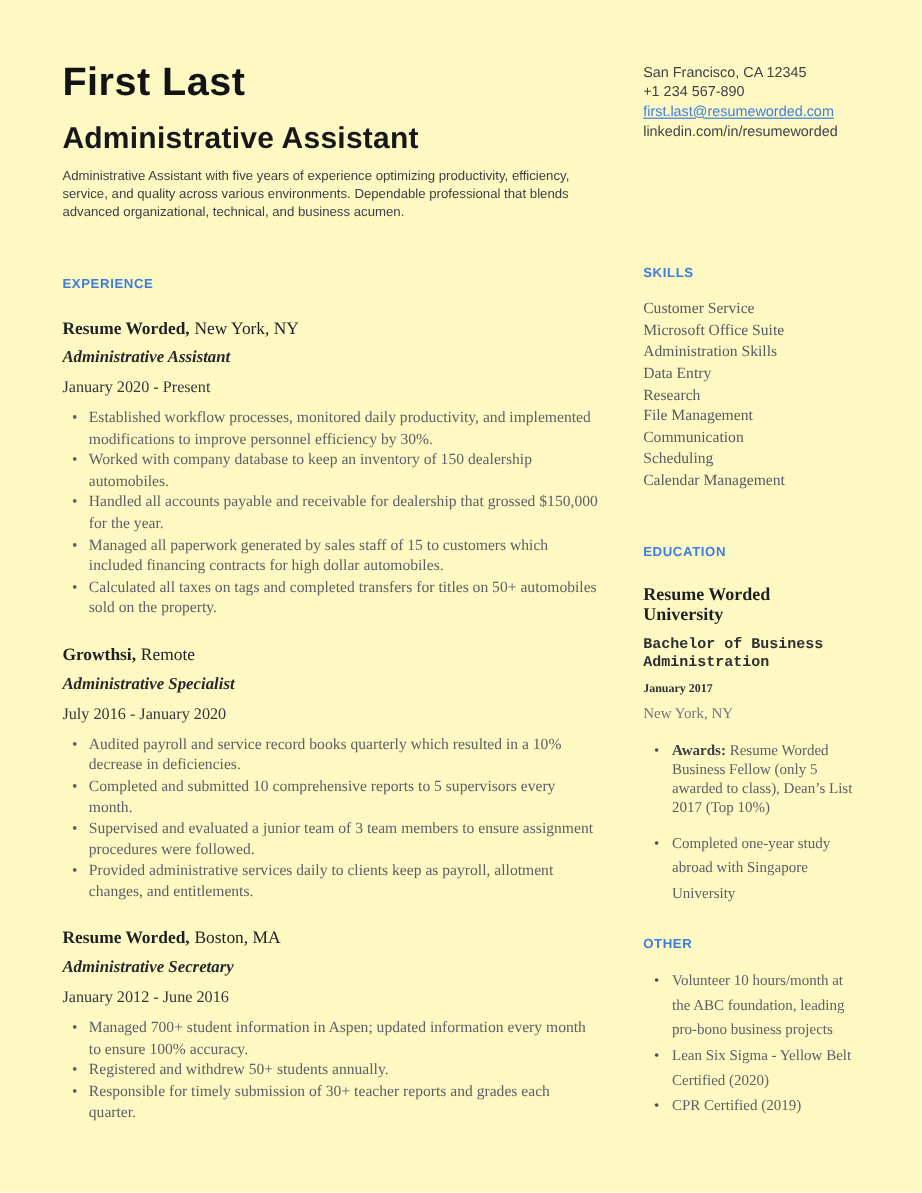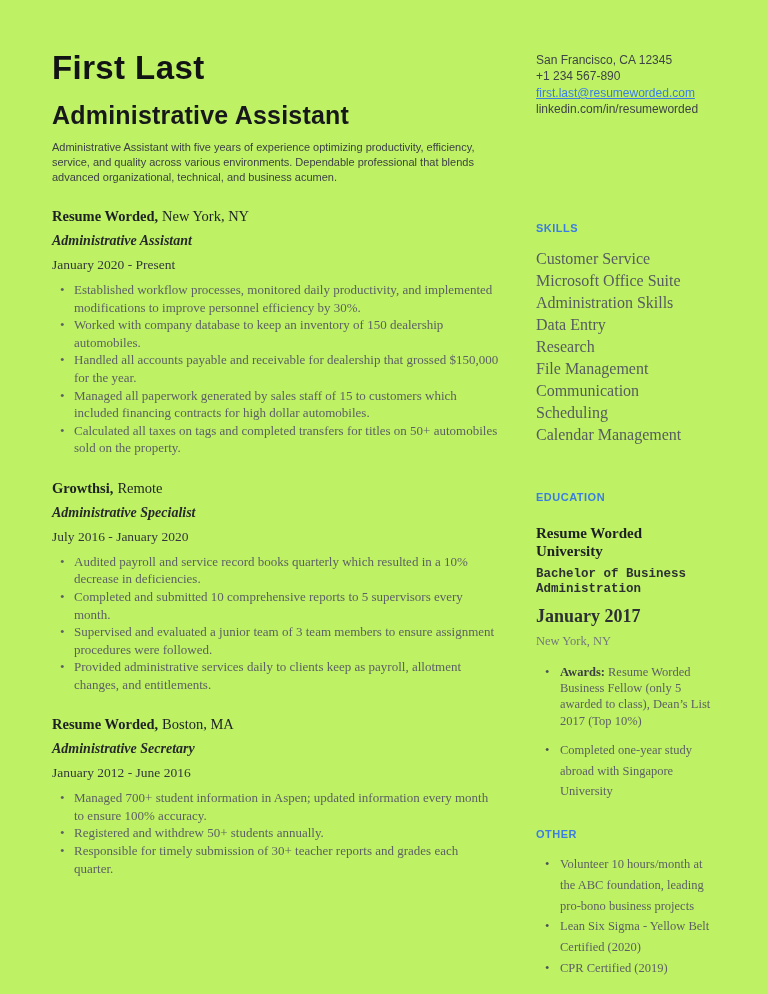--- a/index.html
+++ b/index.html
@@ -2,21 +2,21 @@
 <html><head>
 <meta charset="utf-8">
 <style>
   * { margin:0; padding:0; box-sizing:border-box; }
   html,body { background:#ffffff; }
   body {
     width:768px; height:994px; overflow:hidden;
     font-family:"Liberation Sans", sans-serif;
     -webkit-font-smoothing:antialiased;
   }
-  .page { width:768px; height:994px; background:#bef264; }
+  .page { width:768px; height:994px; background:#fef9c3; }
   .columns { display:flex; padding:50px 56px 0 52px; }
   .left-col { width:448px; flex:0 0 448px; }
   .right-col { width:176px; flex:0 0 176px; margin-left:36px; }
 
   
   .name {
     font-size:33px; font-weight:bold; color:#121314;
     letter-spacing:0.4px; line-height:1.08;
   }
   .title {
@@ -58,34 +58,34 @@
 
   
   .contact { margin-top:2px; font-size:12px; line-height:1.37; color:#3e4347; }
   .contact-line { display:block; }
   .contact a.email {
     color:#3c7de2; text-decoration:underline; cursor:pointer;
   }
   .right-col .section-heading.skills-h { margin-top:104px; }
   ul.skills-list { list-style:none; margin-top:14px; }
   ul.skills-list li {
-    font-family:"Liberation Serif", serif; font-size:16px;
+    font-family:"Liberation Serif", serif; font-size:13px;
     line-height:1.38; color:#565c61;
   }
   .right-col .section-heading.edu-h { margin-top:45px; }
   .edu-school {
     font-family:"Liberation Serif", serif; font-size:15px; font-weight:bold;
     color:#1d2023; line-height:1.15; margin-top:22px;
   }
   .edu-degree {
     font-family:Liberation Mono, monospace; font-size:12.5px; font-weight:bold;
     color:#2c3033; line-height:1.2; margin-top:7px;
   }
   .edu-date {
-    font-family:"Liberation Serif", serif; font-size:18px; font-weight:bold;
+    font-family:"Liberation Serif", serif; font-size:10px; font-weight:bold;
     color:#2c3033; margin-top:9px;
   }
   .edu-location {
     font-family:"Liberation Serif", serif; font-size:12.5px;
     color:#73787d; margin-top:7px;
   }
   ul.side-bullets { list-style:none; margin-top:15px; }
   ul.side-bullets li {
     position:relative; padding-left:24px;
     font-family:"Liberation Serif", serif; font-size:12.5px;
@@ -106,20 +106,21 @@
 
 <div class="page">
   <div class="columns">
 
     <div class="left-col">
 
       <div class="name">First Last</div>
       <div class="title">Administrative Assistant</div>
       <div class="summary">Administrative Assistant with five years of experience optimizing productivity, efficiency, service, and quality across various environments. Dependable professional that blends advanced organizational, technical, and business acumen.</div>
 
+      <div class="section-heading">EXPERIENCE</div>
 
       <div class="job">
         <div class="job-company">
           <span class="company">Resume Worded,</span><span class="location">New York, NY</span>
         </div>
         <div class="job-role">Administrative Assistant</div>
         <div class="job-dates">January 2020 - Present</div>
         <ul class="bullets">
           <li>Established workflow processes, monitored daily productivity, and implemented modifications to improve personnel efficiency by 30%.</li>
           <li>Worked with company database to keep an inventory of 150 dealership automobiles.</li>

